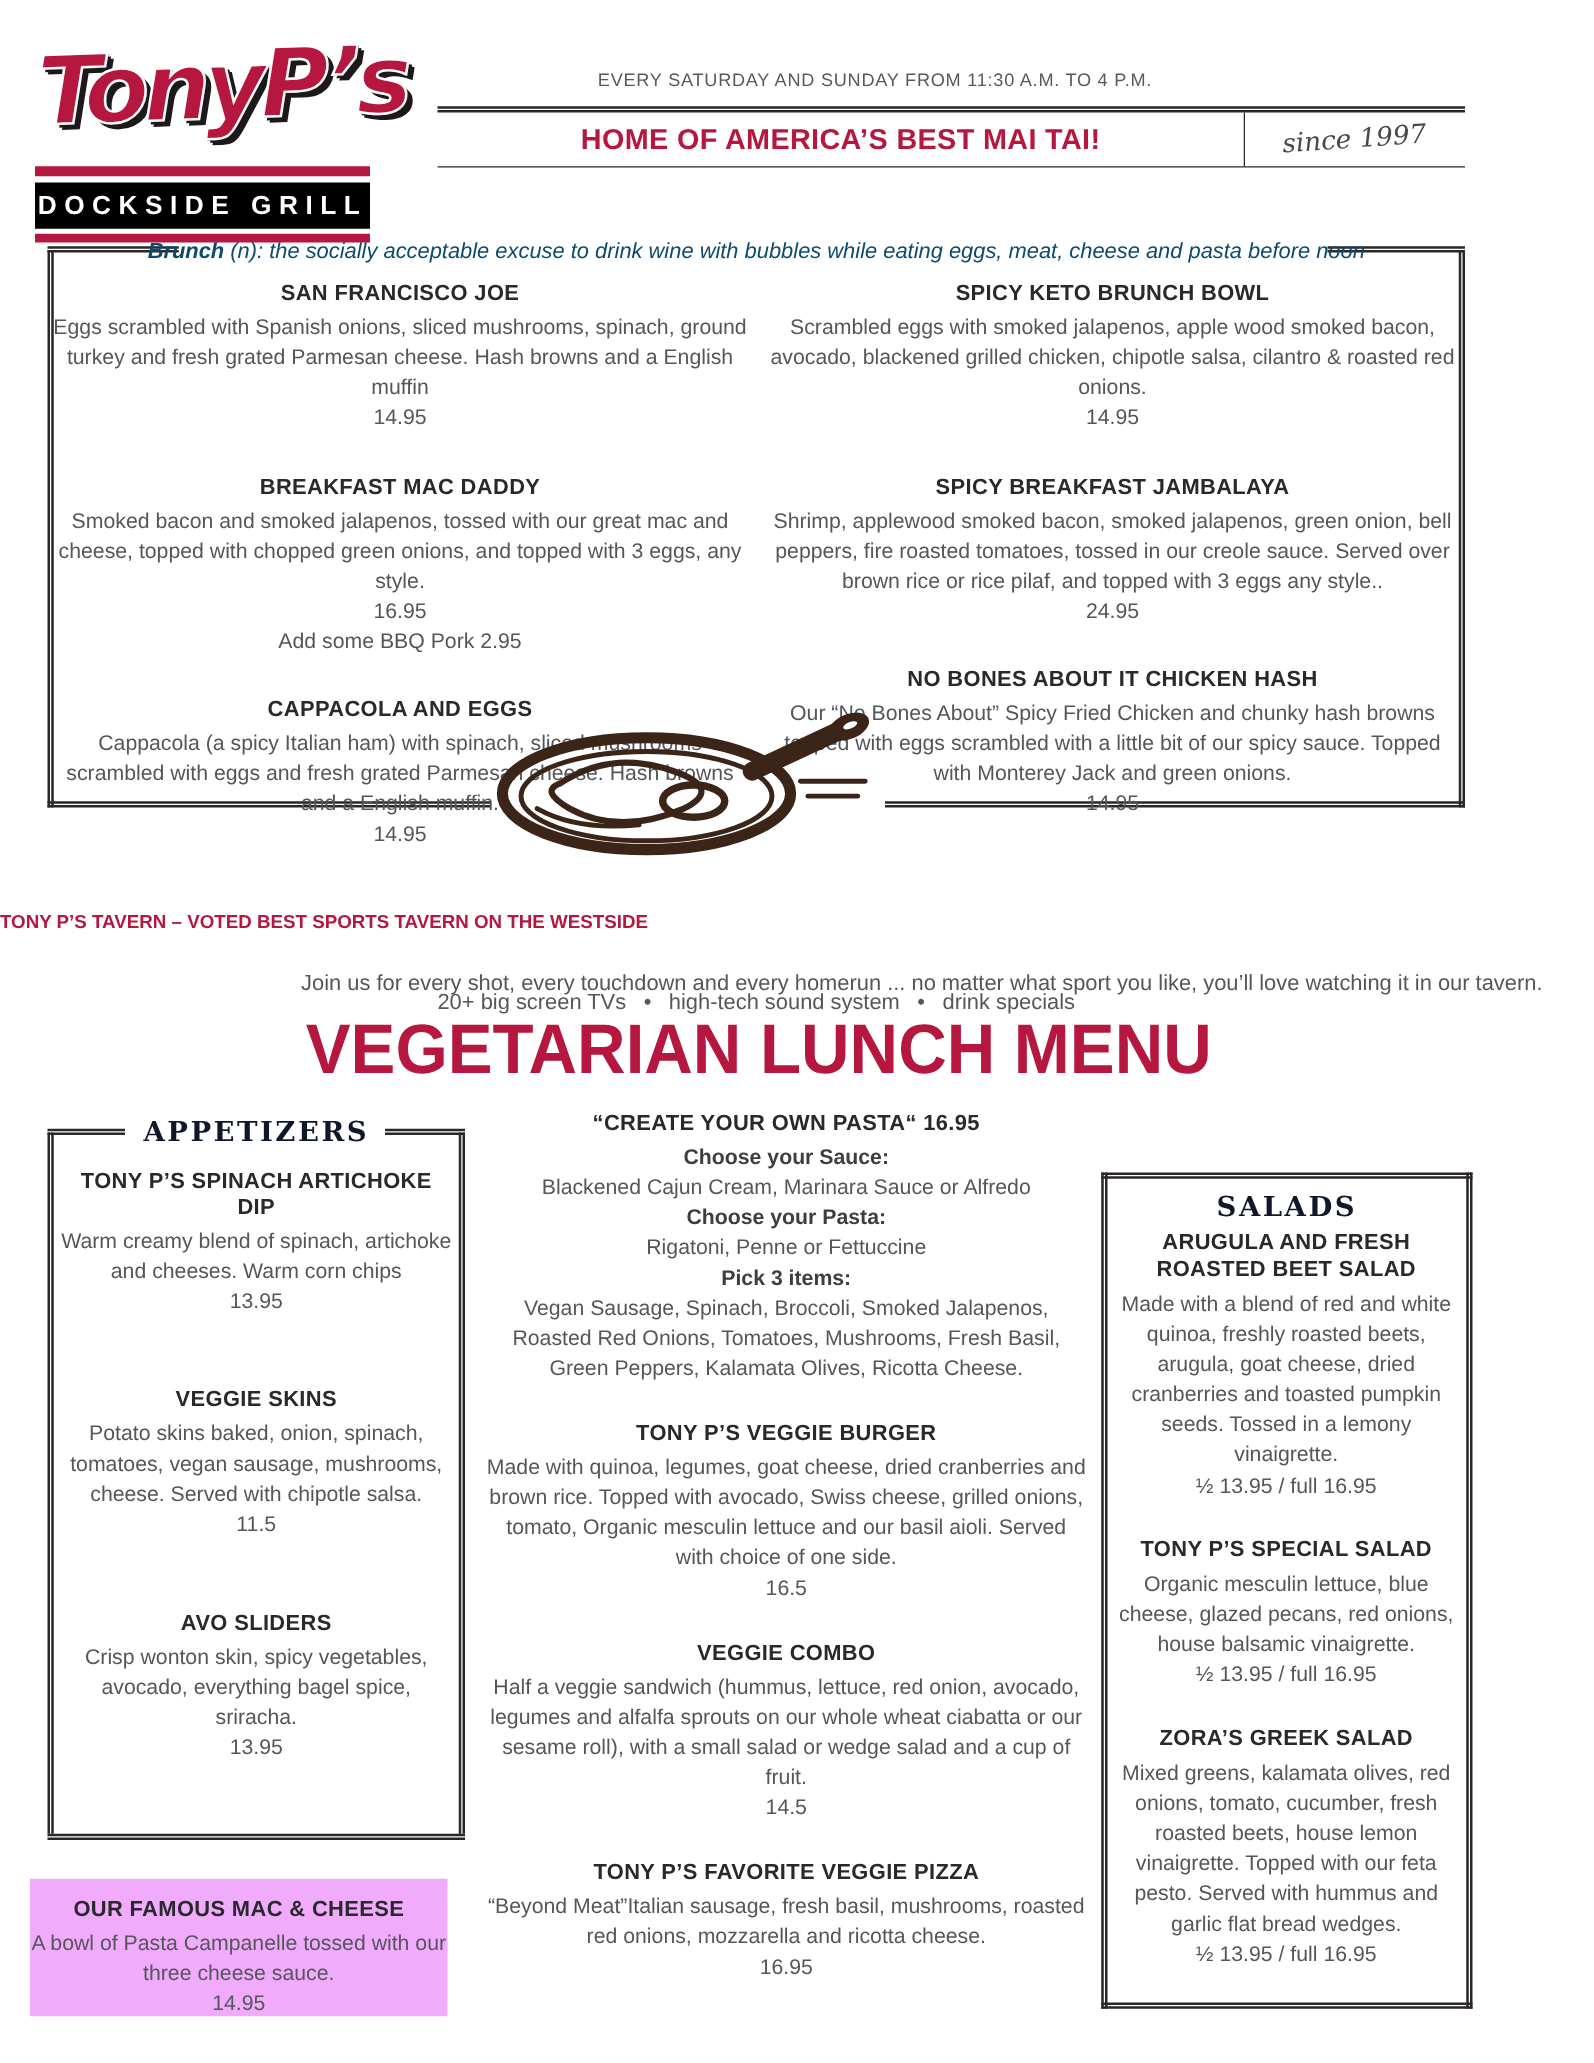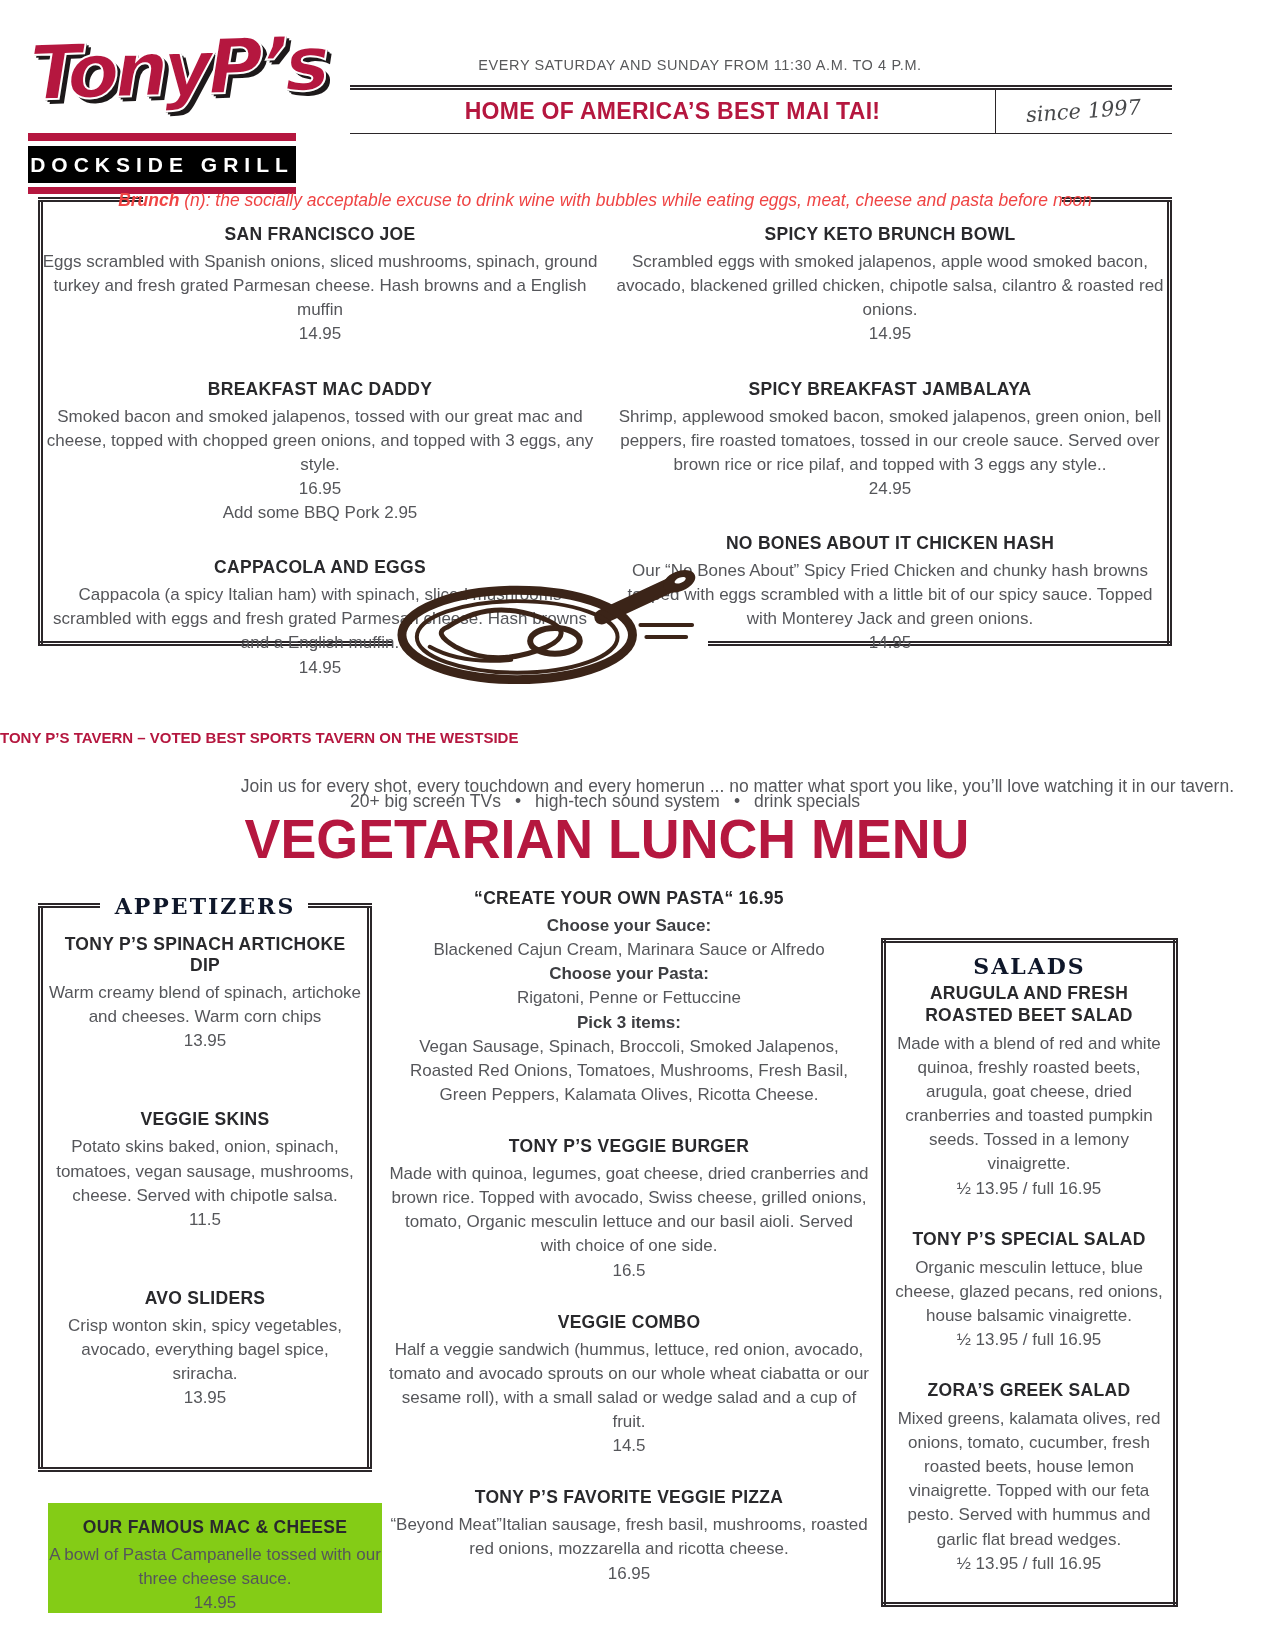--- a/index.html
+++ b/index.html
@@ -33,21 +33,21 @@
     border-left:1.5px solid #2b2629;}
   .since{position:absolute;left:645px;top:0;width:177px;height:43px;line-height:43px;
     text-align:center;font-family:"DejaVu Serif",serif;font-style:italic;font-size:21px;
     color:#47484a;transform:rotate(-4deg);}
   .weekend{position:absolute;top:141px;left:350px;width:520px;text-align:center;
     font-family:"DejaVu Serif",serif;font-weight:bold;font-size:27px;color:#b5173f;
     letter-spacing:3px;}
 
   
   .tagline{position:absolute;top:190px;left:110px;width:990px;text-align:center;
-    font-style:italic;font-size:17.5px;color:#ef4444;background:transparent;}
+    font-style:italic;font-size:17.5px;color:#0c4a6e;background:transparent;}
   .tagline b{font-weight:bold;}
   .seg{position:absolute;}
   .edge-v{position:absolute;width:0;border-left:5px double #2b2629;}
 
   .brunch-col{position:absolute;top:224px;width:556px;text-align:center;}
   .brunch-col.left{left:42px;}
   .brunch-col.right{left:612px;}
   .menu-item{margin-bottom:32px;}
   .item-name{font-size:17.5px;font-weight:bold;color:#29292c;letter-spacing:.3px;margin-bottom:5px;}
   .item-desc,.item-price,.item-note{font-size:17px;color:#55565a;line-height:1.42;}
@@ -71,21 +71,21 @@
   .apps-col{position:absolute;top:934px;left:48px;width:314px;text-align:center;}
   .apps-col .menu-item{margin-bottom:56px;}
   .center-col{position:absolute;top:888px;left:388px;width:482px;text-align:center;}
   .pasta-line-label{font-size:17px;font-weight:bold;color:#3d3e42;line-height:1.42;}
   .pasta-line-value{font-size:17px;color:#55565a;line-height:1.42;}
   .center-items .menu-item{margin-top:29px;margin-bottom:0;}
   .salads-col{position:absolute;top:983px;left:892px;width:274px;text-align:center;}
   .salads-col .menu-item{margin-bottom:28px;}
   .salads-col .item-name{line-height:1.25;}
 
-  .featured{position:absolute;top:1503px;left:48px;width:334px;height:96px;background:#84cc16;
+  .featured{position:absolute;top:1503px;left:24px;width:334px;height:96px;background:#f0abfc;
     text-align:center;padding-top:14px;}
 </style>
 </head>
 <body>
 
 <div class="page">
 
   <div class="logo">
     <div class="logo-script">TonyP’s</div>
     <div class="logo-redbar1"></div>
@@ -241,21 +241,21 @@
 
         <div class="menu-item">
           <div class="item-name">TONY P’S VEGGIE BURGER</div>
           <div class="item-desc">Made with quinoa, legumes, goat cheese, dried cranberries and brown rice. Topped with avocado, Swiss cheese, grilled onions, tomato, Organic mesculin lettuce and our basil aioli. Served with choice of one side.</div>
           <div class="item-price">16.5</div>
 
         </div>
 
         <div class="menu-item">
           <div class="item-name">VEGGIE COMBO</div>
-          <div class="item-desc">Half a veggie sandwich (hummus, lettuce, red onion, avocado, tomato and avocado sprouts on our whole wheat ciabatta or our sesame roll), with a small salad or wedge salad and a cup of fruit.</div>
+          <div class="item-desc">Half a veggie sandwich (hummus, lettuce, red onion, avocado, legumes and alfalfa sprouts on our whole wheat ciabatta or our sesame roll), with a small salad or wedge salad and a cup of fruit.</div>
           <div class="item-price">14.5</div>
 
         </div>
 
         <div class="menu-item">
           <div class="item-name">TONY P’S FAVORITE VEGGIE PIZZA</div>
           <div class="item-desc">“Beyond Meat”Italian sausage, fresh basil, mushrooms, roasted red onions, mozzarella and ricotta cheese.</div>
           <div class="item-price">16.95</div>
 
         </div>

